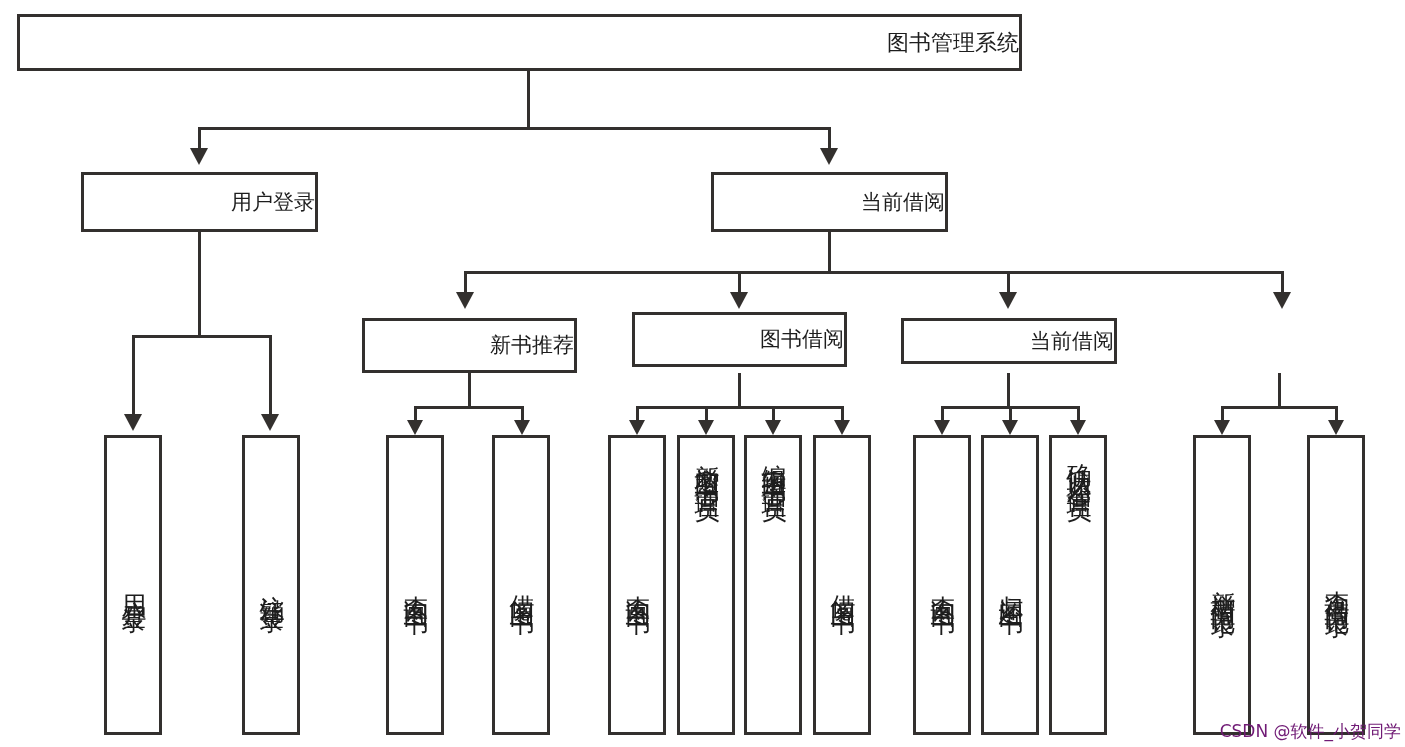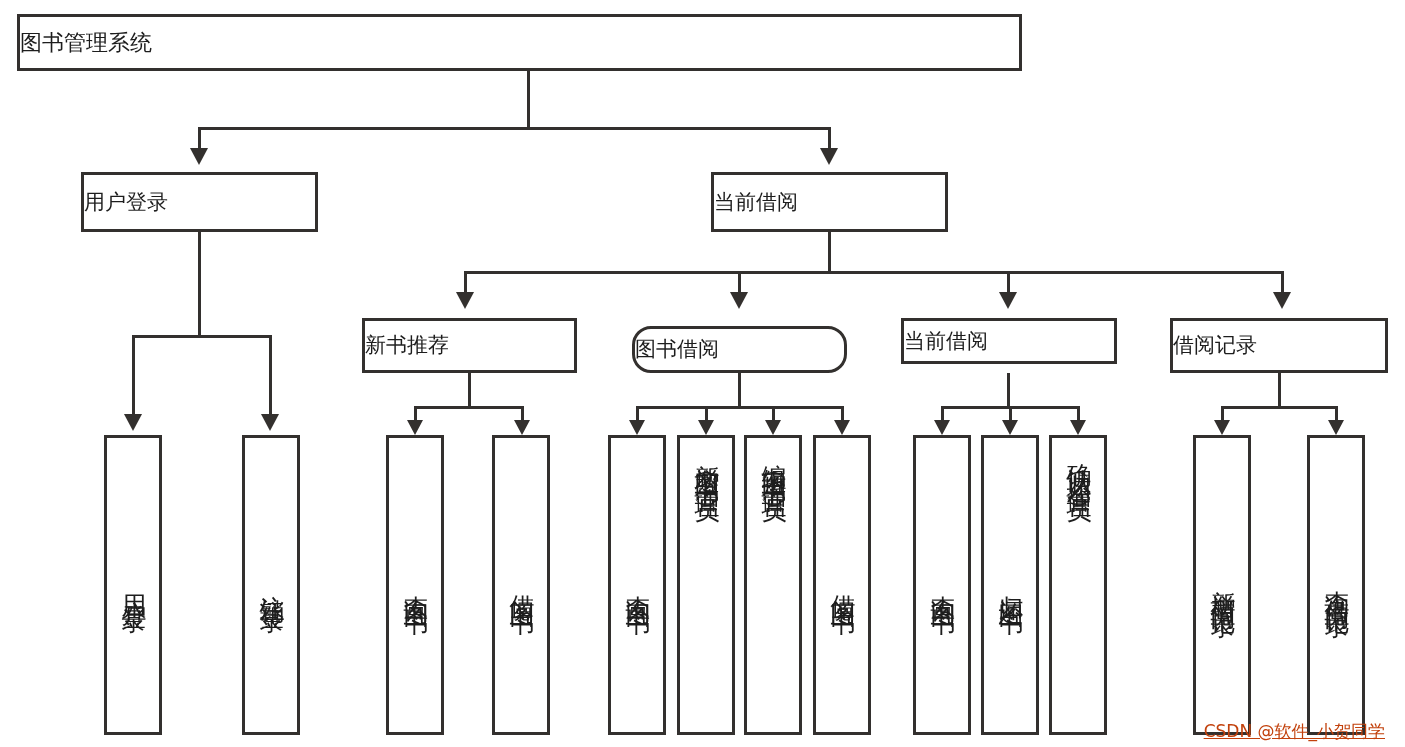--- a/index.html
+++ b/index.html
@@ -15,21 +15,21 @@
     overflow:hidden;
   }
   
   .node{
     position:absolute;
     box-sizing:border-box;
     border:2px solid #33302e;
     background:#ffffff;
     display:flex;
     align-items:center;
-    justify-content:flex-start;
+    justify-content:flex-end;
     color:#1d1d1d;
     line-height:1.15;
   }
   .node.root{
     border-width:3px;
     font-size:22px;
   }
   .node.lvl1{
     border-width:3px;
     font-size:21px;
@@ -79,27 +79,26 @@
     border-top:17px solid #33302e;
   }
   .arrow.small{
     border-left-width:8px;
     border-right-width:8px;
     border-top-width:15px;
   }
   
   #watermark{
     position:absolute;
-    right:20px;
+    right:4px;
     bottom:4px;
     font-size:17px;
-    color:#c2410c;
+    color:#701a75;
     white-space:nowrap;
     font-family:"DejaVu Sans","Liberation Sans",sans-serif;
-    text-decoration:underline;
   }
 </style>
 </head>
 <body>
 
 <div id="canvas">
 
   <div class="node root" style="left:17px;top:14px;width:1005px;height:57px;">
     <span class="lbl">图书管理系统</span>
   </div>
@@ -134,28 +133,25 @@
   <div class="vline" style="left:738px;top:271px;height:22px;"></div>
   <div class="arrow" style="left:730px;top:292px;"></div>
   <div class="vline" style="left:1007px;top:271px;height:22px;"></div>
   <div class="arrow" style="left:999px;top:292px;"></div>
   <div class="vline" style="left:1281px;top:271px;height:22px;"></div>
   <div class="arrow" style="left:1273px;top:292px;"></div>
 
   <div class="node lvl2" style="left:362px;top:318px;width:215px;height:55px;">
     <span class="lbl">新书推荐</span>
   </div>
-  <div class="node lvl2" style="left:632px;top:326px;width:215px;height:47px;border-radius:19px;">
+  <div class="node lvl2" style="left:632px;top:312px;width:215px;height:55px;">
     <span class="lbl">图书借阅</span>
   </div>
   <div class="node lvl2" style="left:901px;top:318px;width:216px;height:46px;">
     <span class="lbl">当前借阅</span>
-  </div>
-  <div class="node lvl2" style="left:1170px;top:318px;width:218px;height:55px;">
-    <span class="lbl">借阅记录</span>
   </div>
 
   <div class="vline" style="left:468px;top:373px;height:36px;"></div>
   <div class="hline" style="left:414px;top:406px;width:110px;height:3px;"></div>
   <div class="vline" style="left:414px;top:406px;height:15px;"></div>
   <div class="arrow small" style="left:407px;top:420px;"></div>
   <div class="vline" style="left:521px;top:406px;height:15px;"></div>
   <div class="arrow small" style="left:514px;top:420px;"></div>
 
   <div class="vline" style="left:738px;top:373px;height:36px;"></div>

